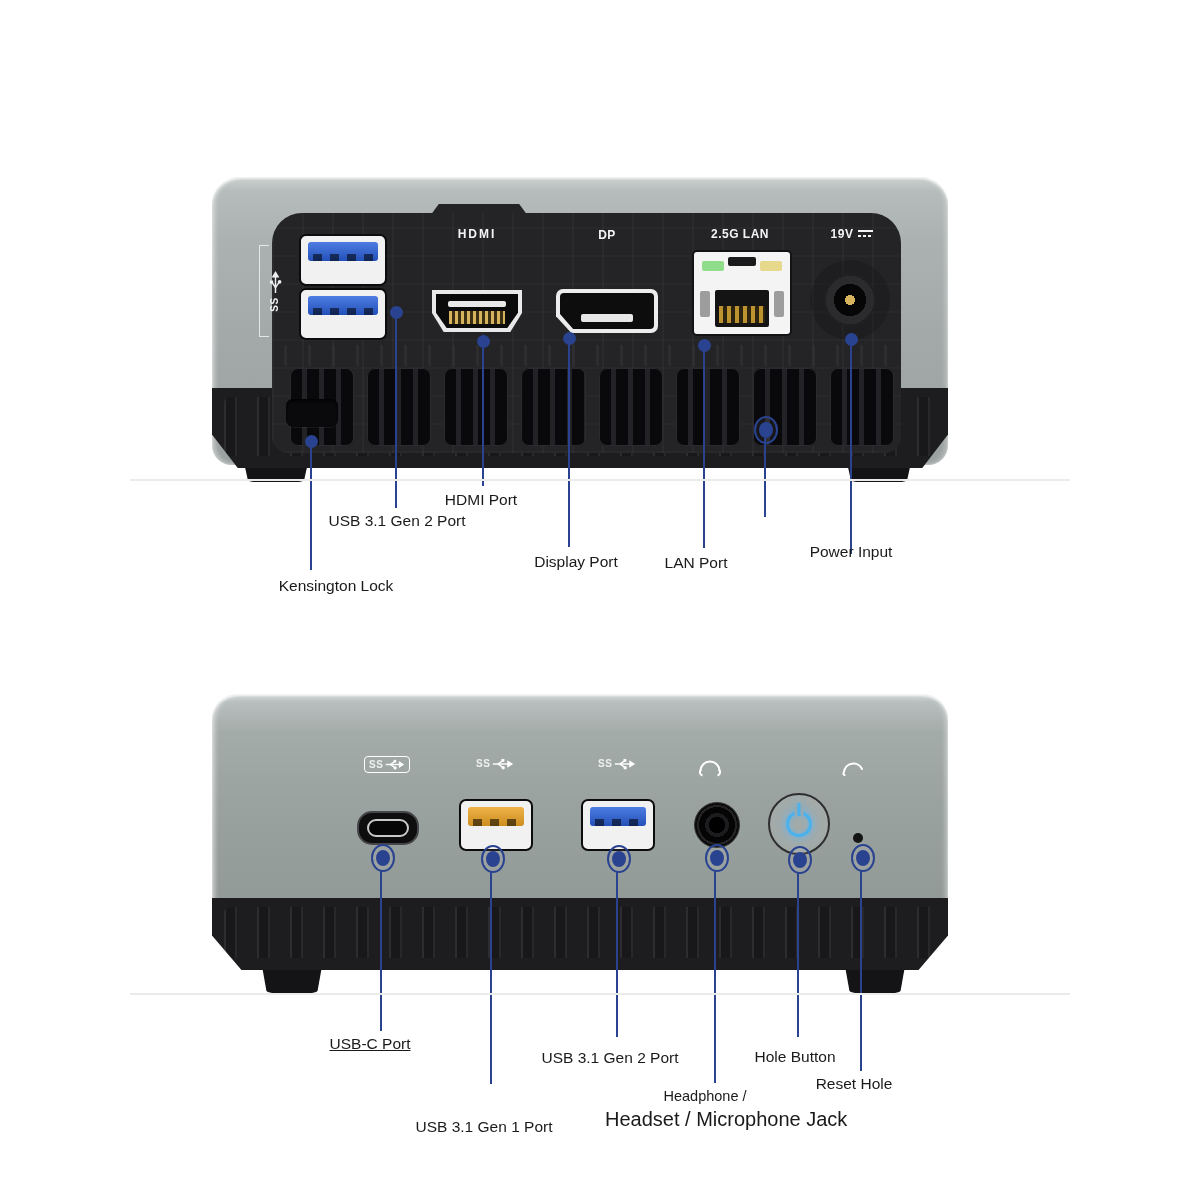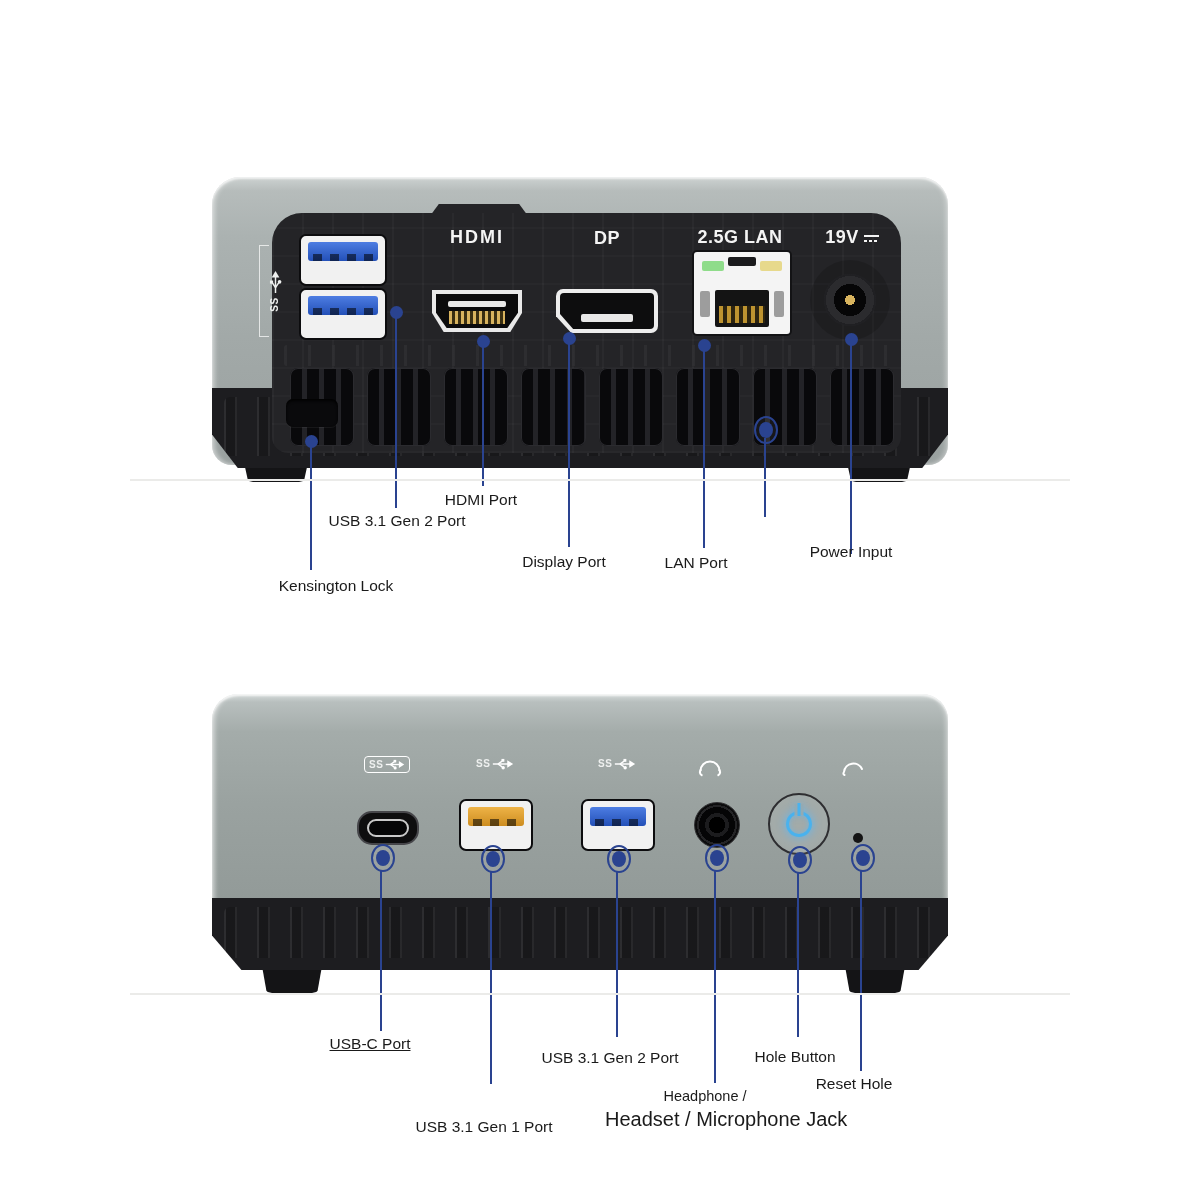--- a/index.html
+++ b/index.html
@@ -32,21 +32,21 @@
   .panel-tab{left:430px;top:204px;width:98px;height:12px;background:#242427;border-radius:8px 8px 0 0;
     clip-path:polygon(9% 0,91% 0,100% 100%,0 100%);}
   .ribrow{left:284px;top:345px;width:612px;height:21px;border-radius:3px;opacity:.65;
     background:repeating-linear-gradient(90deg,#323235 0 3px,transparent 3px 24px);}
   .vents{left:290px;top:368px;width:604px;height:78px;display:flex;gap:13px;}
   .vent-group{flex:1;border-radius:8px;background:repeating-linear-gradient(90deg,#09090b 0 12px,#232327 12px 17px);
     box-shadow:inset 0 0 0 1px #2b2b2f;}
   .kslot{left:286px;top:399px;width:52px;height:28px;background:#0a0a0c;border-radius:7px;
     box-shadow:inset 0 2px 3px rgba(0,0,0,.9), 0 1px 0 rgba(255,255,255,.06);}
 
-  .plabel{position:absolute;color:#f4f4f4;font-weight:bold;font-size:18px;text-align:center;letter-spacing:.5px;}
+  .plabel{position:absolute;color:#f4f4f4;font-weight:bold;font-size:12px;text-align:center;letter-spacing:.5px;}
 
   
   .usba{position:absolute;background:#f1f1f1;border:2px solid #0c0c0e;border-radius:7px;}
   .tongue{position:absolute;left:7px;right:7px;top:6px;height:19px;border-radius:3px;}
   .tongue::after{content:'';position:absolute;left:5px;right:5px;bottom:0;height:7px;
     background:repeating-linear-gradient(90deg, rgba(0,0,0,.55) 0 9px, transparent 9px 17px);}
   .tongue.blue{background:linear-gradient(180deg,#4d7de2,var(--usb-blue,#2350b8));}
   .tongue.orange{background:linear-gradient(180deg,#eeb347,var(--usb-orange,#cd8d20));}
 
   
@@ -211,21 +211,21 @@
   <div class="cline" style="left:395px;top:318px;height:190px;"></div>
   <div class="cline" style="left:482px;top:347px;height:139px;"></div>
   <div class="cline" style="left:568px;top:344px;height:203px;"></div>
   <div class="cline" style="left:703px;top:351px;height:197px;"></div>
   <div class="cline" style="left:850px;top:345px;height:209px;"></div>
   <div class="cline" style="left:310px;top:447px;height:123px;"></div>
   <div class="cline" style="left:764px;top:438px;height:79px;"></div>
 
   <div class="label" style="left:421px;top:491px;width:120px;">HDMI Port</div>
   <div class="label" style="left:317px;top:512px;width:160px;">USB 3.1 Gen 2 Port</div>
-  <div class="label" style="left:504px;top:553px;width:120px;">Display Port</div>
+  <div class="label" style="left:516px;top:553px;width:120px;">Display Port</div>
   <div class="label" style="left:646px;top:554px;width:100px;">LAN Port</div>
   <div class="label" style="left:791px;top:543px;width:120px;">Power Input</div>
   <div class="label" style="left:266px;top:577px;width:140px;">Kensington Lock</div>
 
   <div class="gline" style="top:479px;"></div>
 
   <div class="abs front-body"></div>
   <div class="foot" style="left:262px;top:966px;width:60px;height:27px;"></div>
   <div class="foot" style="left:845px;top:966px;width:60px;height:27px;"></div>
   <div class="band front-band">

